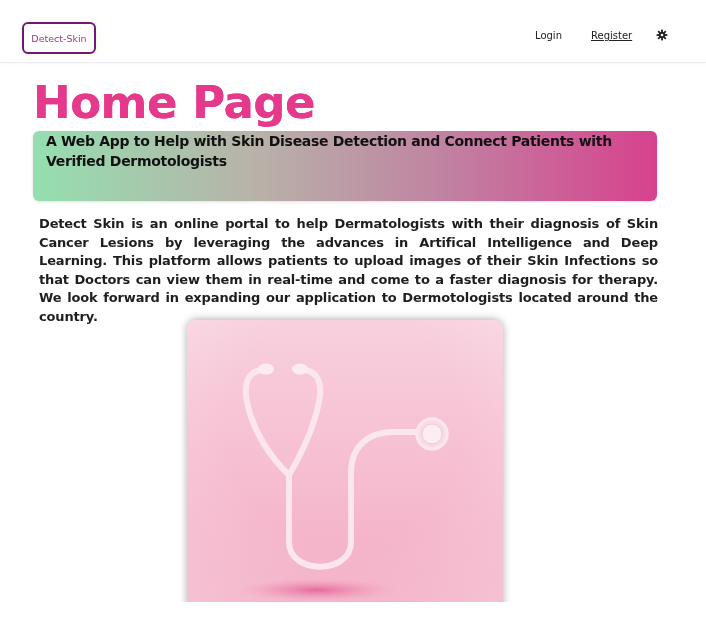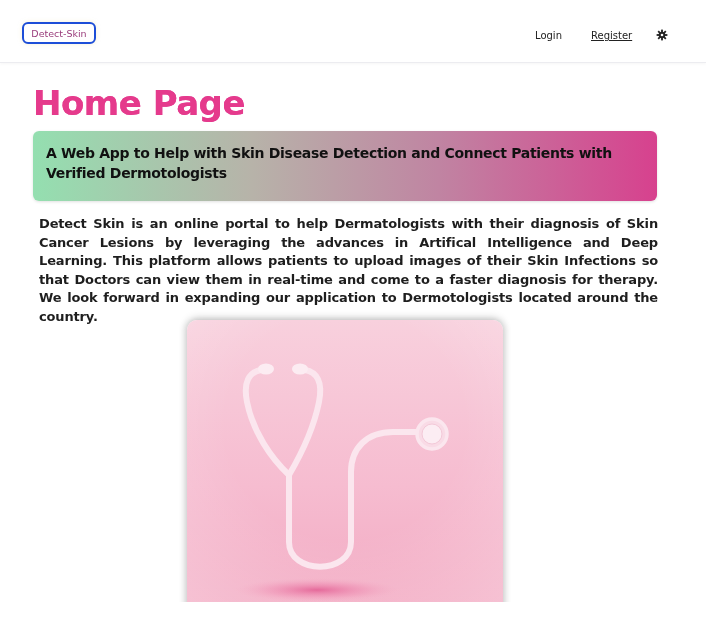--- a/index.html
+++ b/index.html
@@ -16,22 +16,22 @@
     left: 0; top: 0;
     width: 706px;
     height: 62px;
     background: #ffffff;
     border-bottom: 1px solid #ececf0;
     box-shadow: 0 1px 3px rgba(0,0,0,0.04);
   }
   .brand {
     position: absolute;
     left: 22px; top: 22px;
-    width: 74px; height: 22px;
-    border: 2px solid #1d4ed8;
+    width: 74px; height: 32px;
+    border: 2px solid #701a75;
     border-radius: 6px;
     box-sizing: border-box;
     display: flex; align-items: center; justify-content: center;
     font-size: 9.5px;
     color: #9a3d7c;
     background: #ffffff;
     box-shadow: 0 0 4px rgba(240,230,180,0.5);
     cursor: pointer;
   }
   .nav-links {
@@ -51,37 +51,37 @@
   .nav-login { left: 529px; }
   .nav-register { left: 585px; text-decoration: underline; }
   .nav-theme { left: 650px; top: -1px; width: 12px; height: 12px; }
 
   .page-title {
     position: absolute;
     left: 33px; top: 80px;
     margin: 0;
     font-family: "DejaVu Sans", sans-serif;
     font-weight: bold;
-    font-size: 34px;
+    font-size: 45px;
     line-height: 46px;
     letter-spacing: -0.5px;
     background: linear-gradient(90deg, #ea3a86 0%, #d83aa0 100%);
     -webkit-background-clip: text;
     background-clip: text;
     color: #e53a8c;
   }
   .banner {
     position: absolute;
     left: 33px; top: 131px;
     width: 624px; height: 70px;
     border-radius: 6px;
     background: linear-gradient(90deg, #94dfb0 0%, #b7b3a9 35%, #c084a2 65%, #d7418e 100%);
     box-shadow: 0 1px 3px rgba(0,0,0,0.12);
     box-sizing: border-box;
-    padding: 12px 13px 0 13px;
+    padding: 0 13px 0 13px;
   }
   .banner-text {
     font-family: "DejaVu Sans", sans-serif;
     font-weight: bold;
     font-size: 14px;
     line-height: 20px;
     color: #111111;
     margin: 0;
     letter-spacing: -0.3px;
   }

